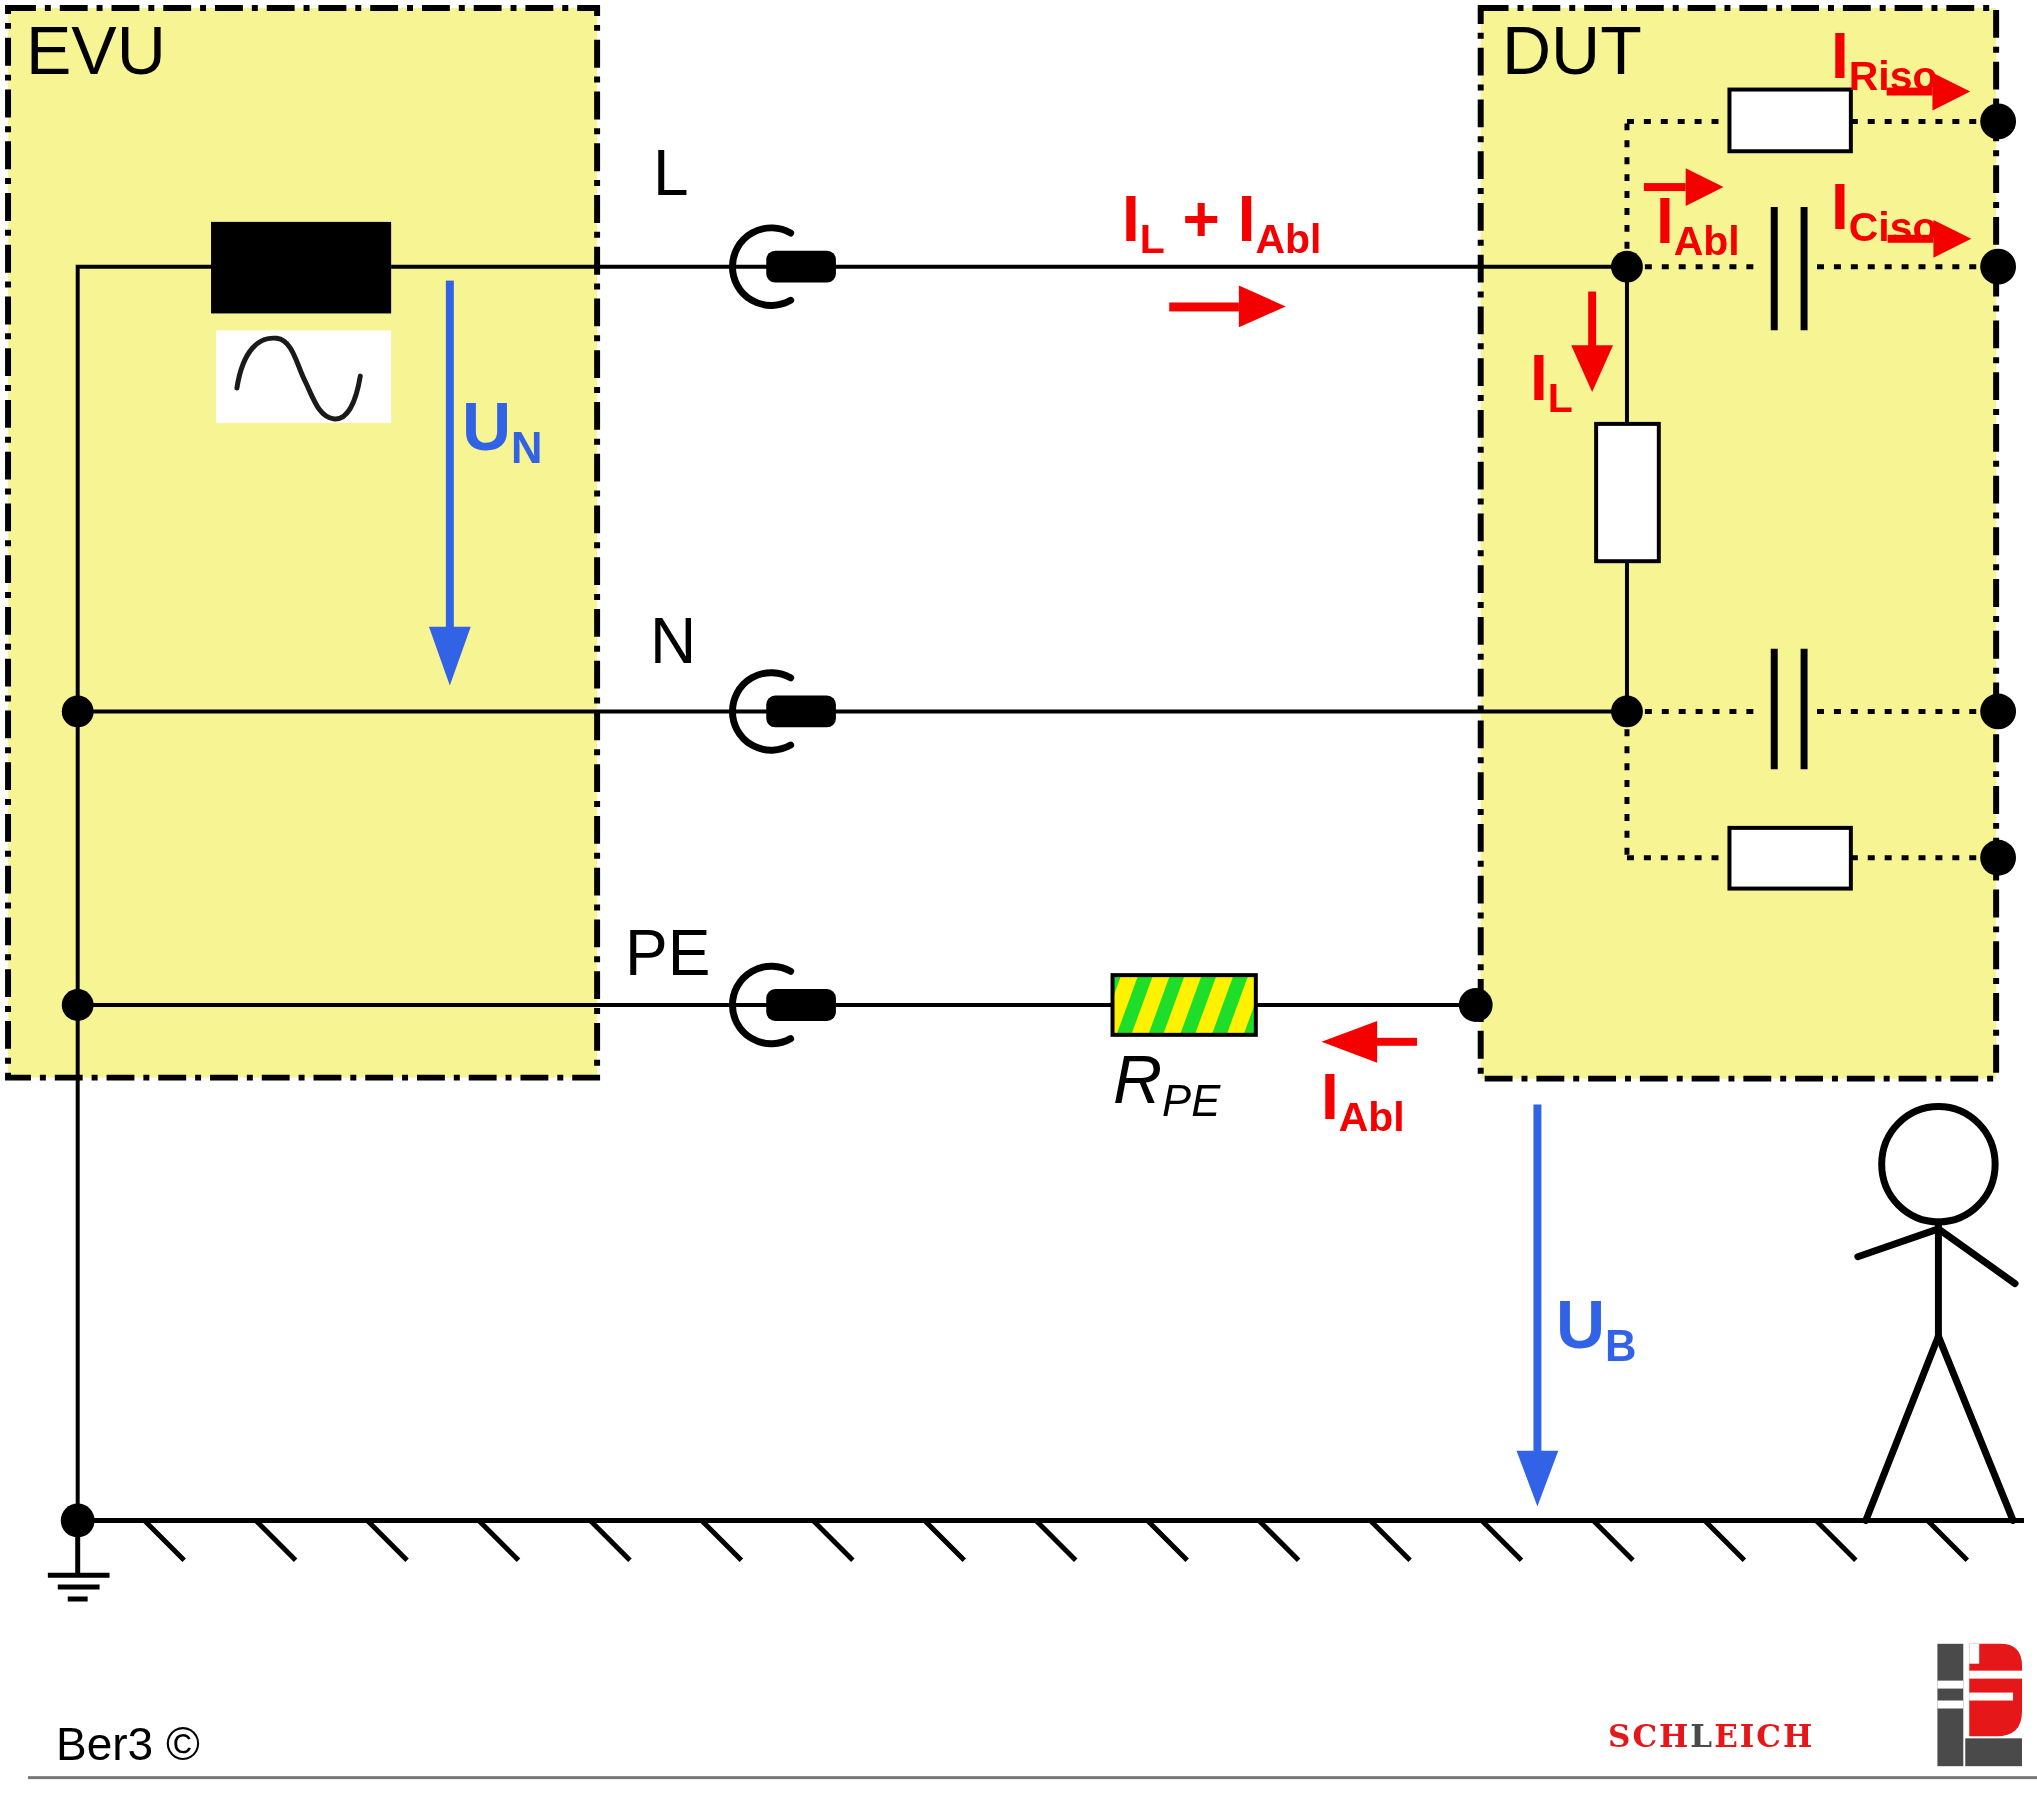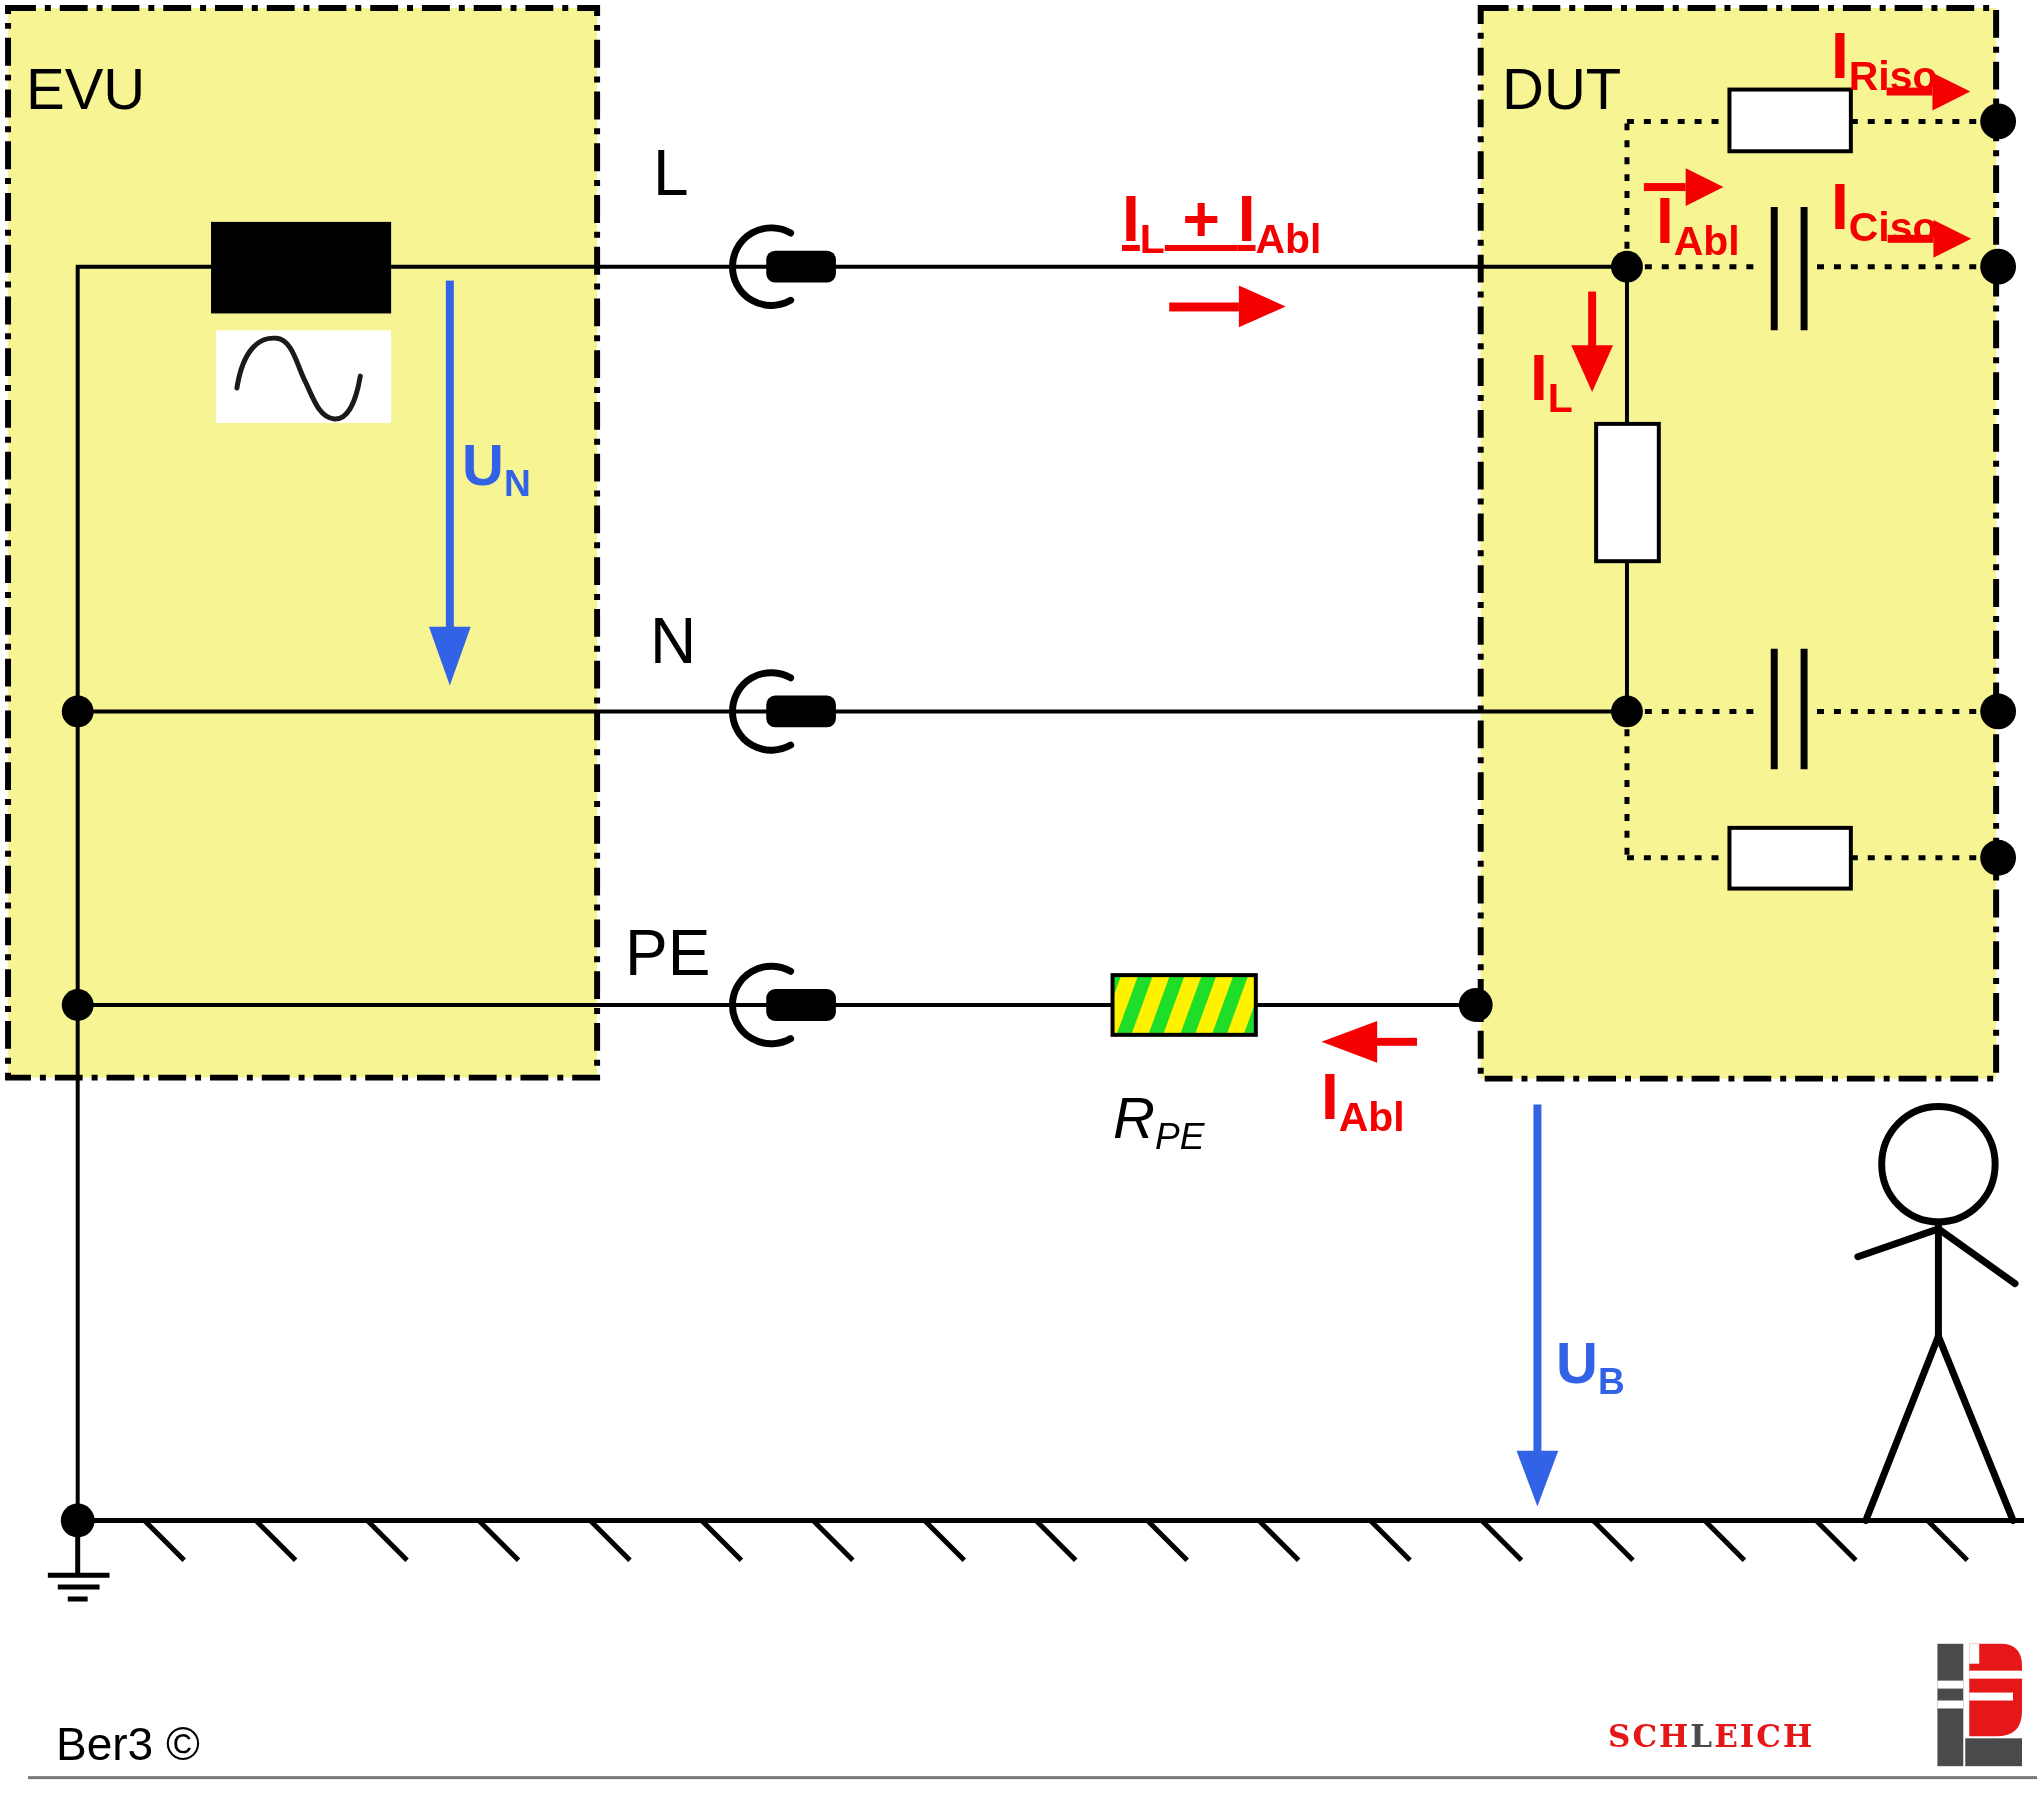--- a/index.html
+++ b/index.html
@@ -8,21 +8,21 @@
   }
   html,body{margin:0;padding:0;background:#fff;}
   .stage{position:relative;width:2038px;height:1804px;background:#fff;overflow:hidden;
          font-family:"Liberation Sans",sans-serif;}
   .art{position:absolute;left:0;top:0;}
   .lbl{position:absolute;color:#000;white-space:nowrap;line-height:1;}
   .lbl .sub{font-size:0.64em;vertical-align:-0.30em;}
   .red{color:var(--red);font-weight:bold;}
   .blue{color:var(--blue);font-weight:bold;text-align:center;}
   .t56{font-size:64px;}
-  .t58{font-size:58px;margin-top:44px;}
+  .t58{font-size:68px;}
   .t46{font-size:46px;}
   .brand{position:absolute;font-family:"DejaVu Serif","Liberation Serif",serif;
          font-weight:bold;font-size:31px;letter-spacing:2px;color:var(--brand-red);line-height:1;}
   .brand .mid{color:var(--brand-gray);}
   
   .wire{stroke:var(--wire);stroke-width:4;fill:none;}
   .wire5{stroke:var(--wire);stroke-width:5;fill:none;}
   .dashdot{stroke:var(--wire);stroke-width:6;stroke-dasharray:28 9 6 9;fill:var(--box-fill);}
   .dotted{stroke:var(--wire);stroke-width:5;stroke-dasharray:7 10;fill:none;}
   .comp{fill:#fff;stroke:var(--wire);stroke-width:4;}
@@ -190,21 +190,21 @@
     </g>
   </svg>
 
   <div class="lbl t58" style="left:26px;top:16px;">EVU</div>
   <div class="lbl t58" style="left:1502px;top:16px;">DUT</div>
 
   <div class="lbl t56" style="left:653px;top:141px;">L</div>
   <div class="lbl t56" style="left:650px;top:609px;">N</div>
   <div class="lbl t56" style="left:625px;top:921px;">PE</div>
 
-  <div class="lbl red t56" style="left:1122px;top:187px;text-decoration:underline;">
+  <div class="lbl red t56" style="left:1122px;top:187px;">
     <span>I</span><span class="sub">L</span><span> + </span><span>I</span><span class="sub">Abl</span>
   </div>
 
   <div class="lbl red t56" style="left:1831px;top:24px;">
     <span>I</span><span class="sub">Riso</span>
   </div>
 
   <div class="lbl red t56" style="left:1656px;top:189px;">
     <span>I</span><span class="sub">Abl</span>
   </div>

